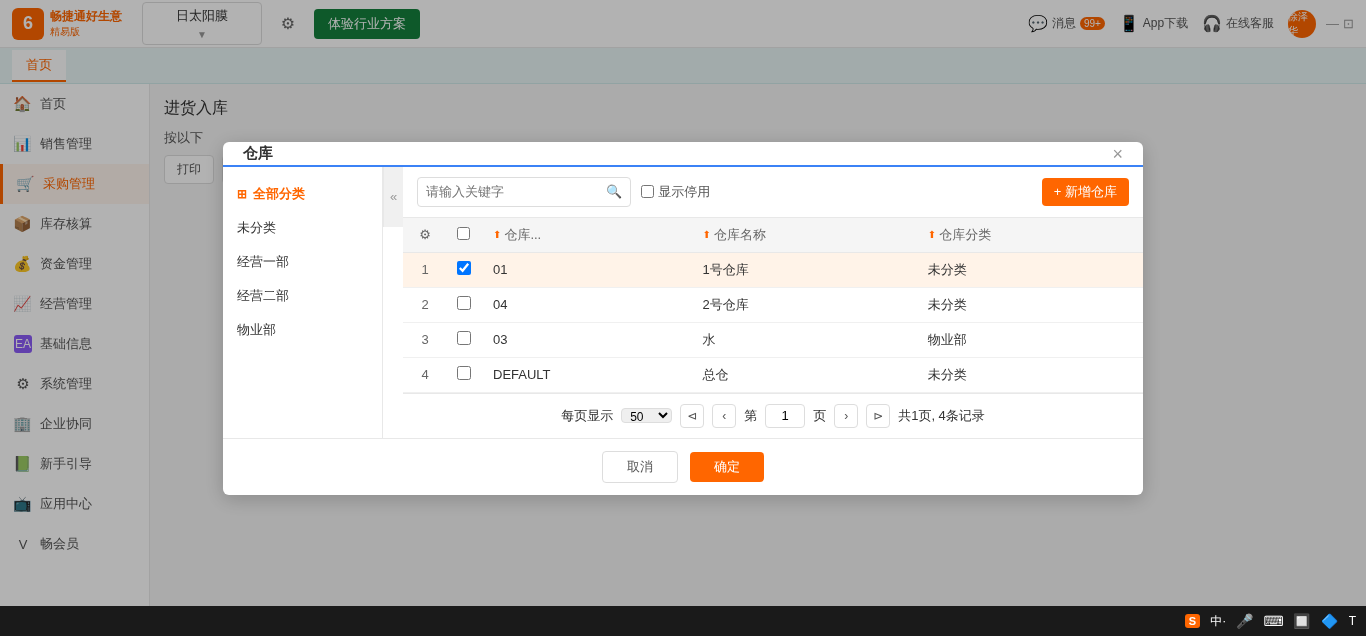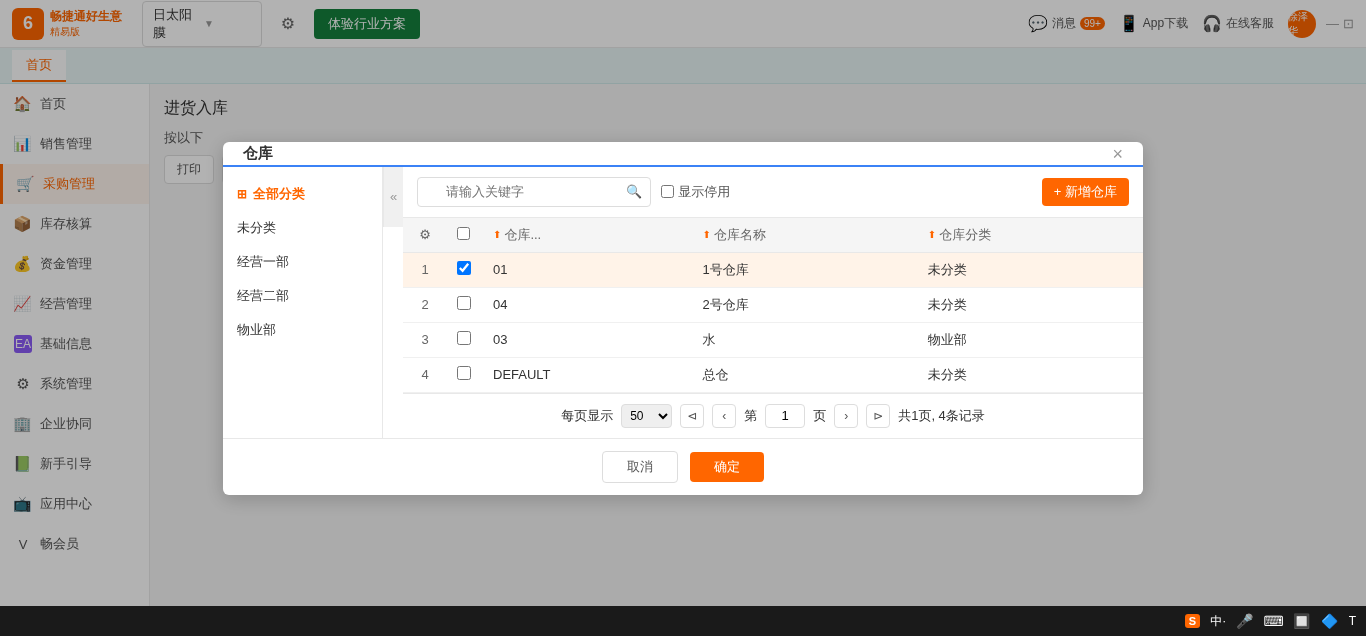--- a/index.html
+++ b/index.html
@@ -3,21 +3,21 @@
   <meta charset="utf-8">
   <style>
     * { box-sizing: border-box; margin: 0; padding: 0; }
     body { font-family: "Microsoft YaHei", "PingFang SC", sans-serif; font-size: 13px; background: #f5f5f5; color: #333; width: 1366px; height: 636px; overflow: hidden; }
 
     
     .top-nav { background: #fff; height: 48px; display: flex; align-items: center; padding: 0 12px; border-bottom: 1px solid #e8e8e8; position: relative; z-index: 10; }
     .top-nav-logo { display: flex; align-items: center; gap: 6px; }
     .logo-icon { width: 32px; height: 32px; background: #f60; border-radius: 6px; display: flex; align-items: center; justify-content: center; color: #fff; font-size: 18px; font-weight: bold; }
     .top-nav-center { flex: 1; display: flex; align-items: center; gap: 10px; padding-left: 20px; }
-    .store-selector { display: flex; align-items: center; gap: 4px; padding: 4px 10px; border: 1px solid #ddd; border-radius: 4px; cursor: pointer; font-size: 13px; min-width: 120px; }
+    .store-selector { display: flex; align-items: center; gap: 4px; padding: 4px 10px; border: 1px solid #ddd; border-radius: 4px; cursor: pointer; font-size: 13px; min-width: 120px; flex-direction: column; }
     .store-selector span { flex: 1; }
     .gear-btn { width: 32px; height: 32px; display: flex; align-items: center; justify-content: center; cursor: pointer; color: #666; font-size: 16px; }
     .trial-btn { background: #15803d; color: #fff; border: none; border-radius: 4px; padding: 6px 14px; cursor: pointer; font-size: 13px; }
     .top-nav-right { display: flex; align-items: center; gap: 14px; }
     .nav-right-item { display: flex; align-items: center; gap: 4px; cursor: pointer; color: #555; font-size: 12px; }
     .badge { background: #f60; color: #fff; border-radius: 8px; padding: 1px 4px; font-size: 10px; }
     .avatar-circle { width: 28px; height: 28px; background: #f60; border-radius: 50%; display: flex; align-items: center; justify-content: center; color: #fff; font-size: 12px; }
 
     
     .sub-nav { background: #e8f5f5; height: 36px; display: flex; align-items: center; padding: 0 12px; gap: 0; border-bottom: 1px solid #d0eaea; }
@@ -49,21 +49,21 @@
     .modal-title { font-size: 15px; font-weight: bold; color: #333; }
     .modal-close { cursor: pointer; color: #999; font-size: 18px; line-height: 1; }
     .modal-body { display: flex; flex: 1; overflow: hidden; }
     .modal-sidebar { width: 160px; border-right: 1px solid #e8e8e8; padding: 10px 0; flex-shrink: 0; }
     .modal-sidebar-item { display: flex; align-items: center; gap: 6px; padding: 8px 14px; cursor: pointer; font-size: 13px; color: #333; }
     .modal-sidebar-item.active { color: #f60; font-weight: bold; }
     .modal-sidebar-item .cat-icon { font-size: 12px; }
     .collapse-btn { width: 20px; height: 60px; background: #f0f0f0; display: flex; align-items: center; justify-content: center; cursor: pointer; color: #999; border-left: 1px solid #e8e8e8; flex-shrink: 0; }
     .modal-main { flex: 1; display: flex; flex-direction: column; overflow: hidden; }
     .modal-toolbar { display: flex; align-items: center; gap: 10px; padding: 10px 14px; border-bottom: 1px solid #e8e8e8; }
-    .search-box { display: flex; align-items: center; border: 1px solid #ddd; border-radius: 4px; overflow: hidden; height: 30px; padding-left: 20px; }
+    .search-box { display: flex; align-items: center; border: 1px solid #ddd; border-radius: 4px; overflow: hidden; height: 30px; }
     .search-box input { border: none; outline: none; padding: 0 8px; font-size: 13px; width: 180px; }
     .search-box .search-icon-btn { padding: 0 8px; color: #999; cursor: pointer; display: flex; align-items: center; }
     .show-disabled { display: flex; align-items: center; gap: 4px; font-size: 13px; color: #555; }
     .add-warehouse-btn { background: #f60; color: #fff; border: none; border-radius: 4px; padding: 5px 12px; cursor: pointer; font-size: 13px; margin-left: auto; display: flex; align-items: center; gap: 4px; }
     
     
     .modal-table { flex: 1; overflow-y: auto; }
     table { width: 100%; border-collapse: collapse; }
     table thead tr { background: #f5f5f5; }
     table th { padding: 8px 10px; text-align: left; font-size: 13px; color: #666; font-weight: normal; border-bottom: 1px solid #e8e8e8; }
@@ -71,21 +71,21 @@
     table tr.selected { background: #fff3e8; }
     .th-icon { display: flex; align-items: center; gap: 3px; }
     .sort-icon { color: #f60; font-size: 10px; }
     .row-num { color: #666; text-align: center; }
     .cb { width: 14px; height: 14px; cursor: pointer; }
 
     
     .modal-pagination { display: flex; align-items: center; justify-content: center; gap: 8px; padding: 10px 14px; border-top: 1px solid #e8e8e8; font-size: 13px; }
     .page-btn { width: 24px; height: 24px; display: flex; align-items: center; justify-content: center; border: 1px solid #ddd; border-radius: 4px; cursor: pointer; background: #fff; color: #555; font-size: 12px; }
     .page-input { width: 40px; height: 24px; border: 1px solid #ddd; border-radius: 4px; text-align: center; font-size: 13px; }
-    .per-page-select { height: 24px; border: 1px solid #ddd; border-radius: 4px; padding: 0 4px; font-size: 12px; }
+    .per-page-select { height: 15px; border: 1px solid #ddd; border-radius: 4px; padding: 0 4px; font-size: 12px; }
 
     
     .modal-footer { display: flex; align-items: center; justify-content: center; gap: 12px; padding: 12px 20px; border-top: 1px solid #e8e8e8; }
     .cancel-btn { padding: 6px 24px; border: 1px solid #ddd; border-radius: 4px; background: #fff; cursor: pointer; font-size: 13px; color: #555; }
     .confirm-btn { padding: 6px 24px; border: none; border-radius: 4px; background: #f60; cursor: pointer; font-size: 13px; color: #fff; }
 
     
     .bottom-bar { position: fixed; bottom: 0; left: 0; right: 0; height: 30px; background: #1a1a1a; display: flex; align-items: center; justify-content: flex-end; padding: 0 10px; gap: 10px; z-index: 200; }
     .bottom-icon { color: #fff; font-size: 14px; cursor: pointer; }
     .s-logo { background: #f60; color: #fff; border-radius: 3px; padding: 1px 4px; font-size: 11px; font-weight: bold; }

